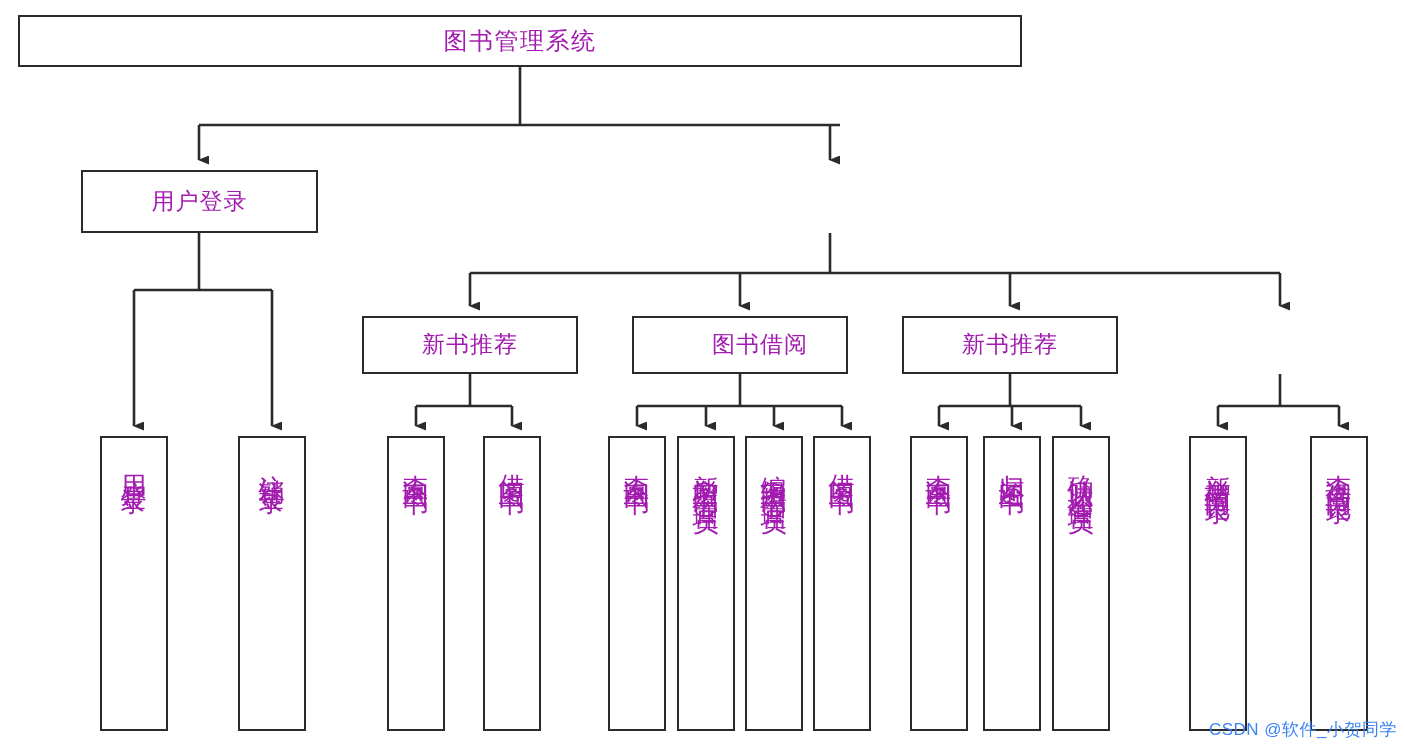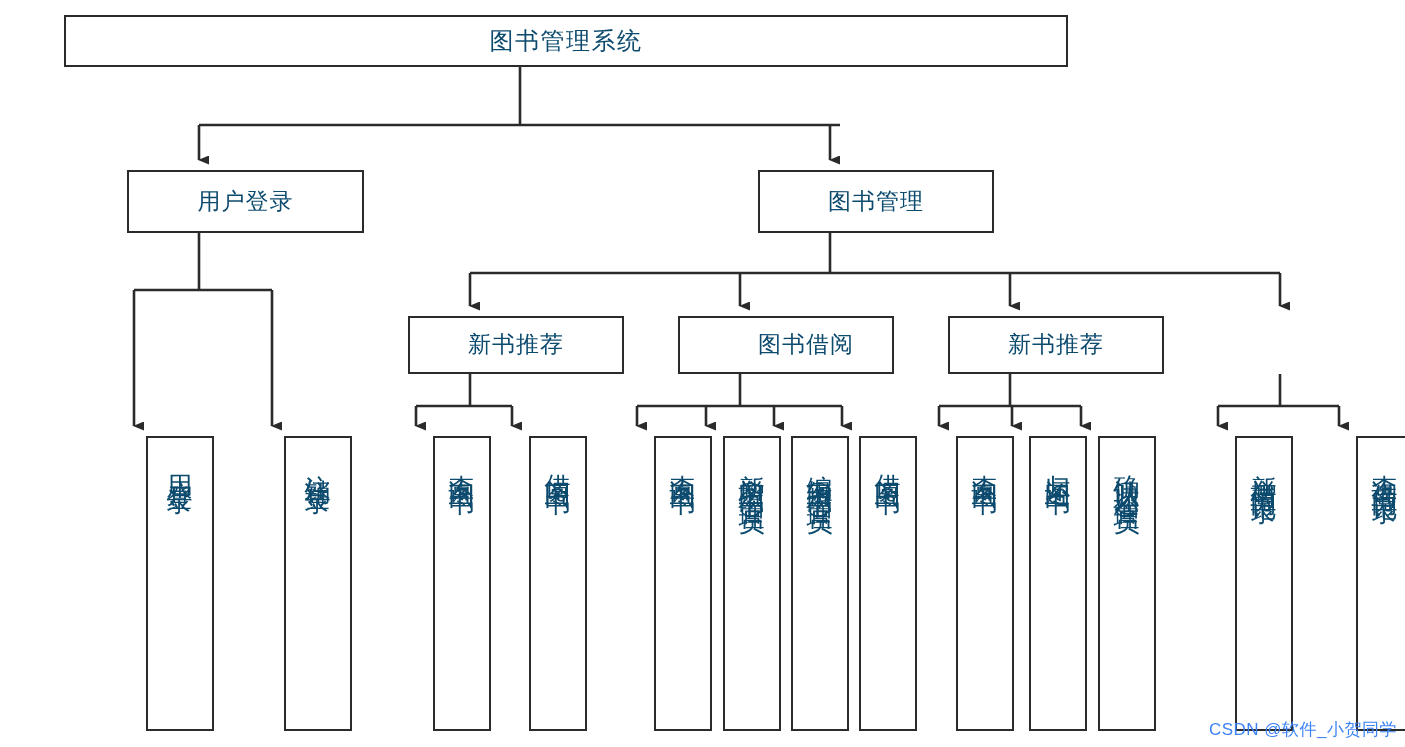--- a/index.html
+++ b/index.html
@@ -22,22 +22,21 @@
     pointer-events:none;
   }
   .node{
     position:absolute;
     box-sizing:border-box;
     border:2.5px solid #2b2b2b;
     background:#ffffff;
     display:flex;
     align-items:center;
     justify-content:center;
-    color:#0c4a6e;
-    margin-left:46px;
+    color:#a21caf;
   }
   .node .label{
     display:block;
     text-align:center;
     line-height:1.18;
     white-space:nowrap;
   }
   
   .node.h .label{
     font-size:23px;
@@ -127,23 +126,20 @@
     </g>
   </svg>
 
   <div class="node h root" style="left:18px;top:15px;width:1004px;height:52px;">
     <span class="label">图书管理系统</span>
   </div>
 
   <div class="node h" style="left:81px;top:170px;width:237px;height:63px;">
     <span class="label">用户登录</span>
   </div>
-  <div class="node h" style="left:712px;top:170px;width:236px;height:63px;">
-    <span class="label">图书管理</span>
-  </div>
 
   <div class="node h" style="left:362px;top:316px;width:216px;height:58px;">
     <span class="label">新书推荐</span>
   </div>
   <div class="node h" style="left:632px;top:316px;width:216px;height:58px;padding-left:40px;">
     <span class="label">图书借阅</span>
   </div>
   <div class="node h" style="left:902px;top:316px;width:216px;height:58px;">
     <span class="label">新书推荐</span>
   </div>

